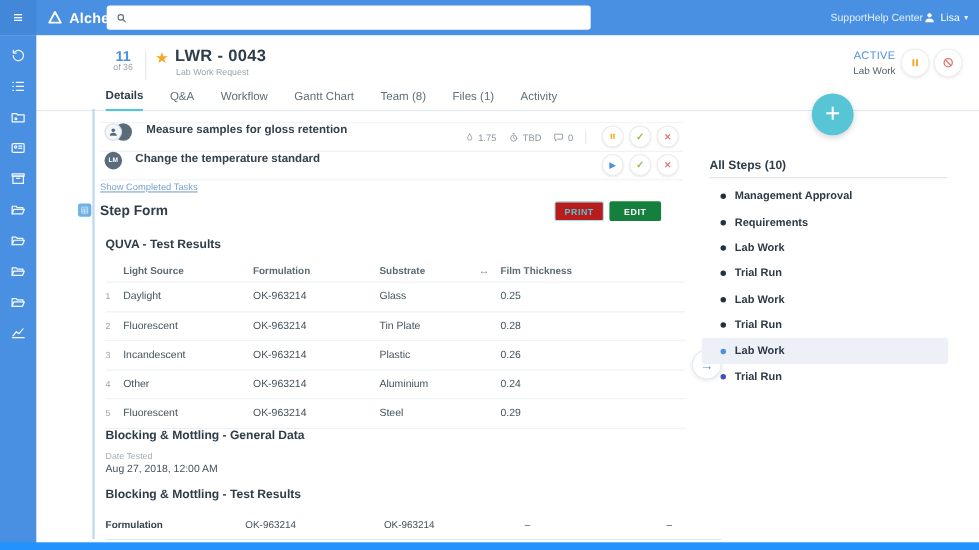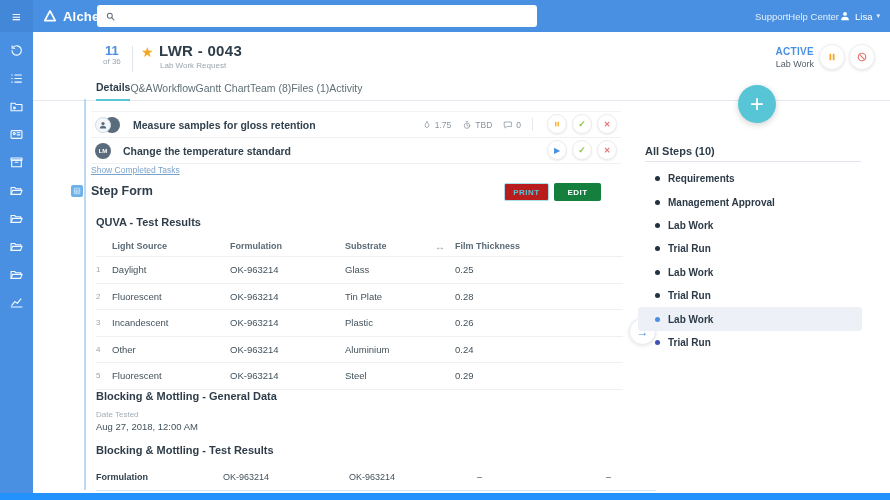--- a/index.html
+++ b/index.html
@@ -25,33 +25,33 @@
   
   .main{position:absolute;left:33px;top:32px;width:857px;height:461px;background:#fff;}
   .doc-index{position:absolute;left:70px;top:12px;text-align:center;}
   .doc-index .num{color:#4a90e2;font-size:13px;font-weight:bold;line-height:13px;}
   .doc-index .of{color:#9aa5ad;font-size:8px;}
   .head-divider{position:absolute;left:99px;top:14px;height:26px;border-left:1px solid #dfe5ea;}
   .fav-star{position:absolute;left:108px;top:12px;color:#f5a623;font-size:14px;cursor:pointer;}
   .doc-title{position:absolute;left:126px;top:10px;font-size:15px;font-weight:bold;color:#2e3d49;letter-spacing:.3px;}
   .doc-subtitle{position:absolute;left:127px;top:29px;font-size:8px;color:#9aa5ad;}
   .status-wrap{position:absolute;right:76px;top:14px;text-align:right;}
-  .status-main{color:#4a90e2;font-size:10px;font-weight:bold;letter-spacing:.3px;}
+  .status-main{color:#4a90e2;font-size:10px;font-weight:normal;letter-spacing:.3px;}
   .status-sub{color:#54616b;font-size:9px;margin-top:2px;}
   .circle-btn{position:absolute;width:26px;height:26px;border-radius:50%;background:#fff;border:1px solid #efefef;box-shadow:0 1px 3px rgba(0,0,0,.10);display:flex;align-items:center;justify-content:center;cursor:pointer;box-sizing:border-box;}
   .circle-btn svg{width:12px;height:12px;}
   
-  .tabs{position:absolute;left:0;top:48px;width:857px;height:21px;border-bottom:1px solid #e3e9ee;display:flex;align-items:flex-end;padding-left:63px;box-sizing:border-box;}
+  .tabs{position:absolute;left:0;top:48px;width:857px;height:21px;border-bottom:1px solid #e3e9ee;display:flex;align-items:flex-end;padding-left:63px;gap:24px;box-sizing:border-box;}
   .tab{font-size:10.5px;color:#5f7077;padding-bottom:6px;cursor:pointer;white-space:nowrap;}
   .tab.active{color:#2e3d49;font-weight:bold;border-bottom:2px solid #57c5d5;margin-bottom:-1px;}
   .fab{position:absolute;left:705px;top:53px;width:38px;height:38px;border-radius:50%;background:#57c5d5;color:#fff;font-size:24px;font-weight:300;display:flex;align-items:center;justify-content:center;box-shadow:0 2px 6px rgba(0,0,0,.18);cursor:pointer;z-index:20;}
   .vline{position:absolute;left:51px;top:67px;width:2px;height:391px;background:#bcd9f4;}
   
   .tasks{position:absolute;left:58px;top:79px;width:530px;}
-  .task-row{position:relative;height:25px;border-bottom:1px solid #eef2f5;display:flex;align-items:center;}
+  .task-row{position:relative;height:25px;border-bottom:1px solid #eef2f5;display:flex;align-items:flex-start;}
   .task-row:first-child{border-top:1px solid #f1f4f7;}
   .avatar-wrap{position:relative;width:26px;height:16px;margin-left:4px;}
   .av-dark{position:absolute;left:9px;top:0;width:16px;height:16px;border-radius:50%;background:#5a6b7b;}
   .av-person{position:absolute;left:0;top:0;width:16px;height:16px;border-radius:50%;background:#f4f7f9;border:1px solid #d4dde3;box-sizing:border-box;display:flex;align-items:center;justify-content:center;}
   .av-person svg{width:10px;height:10px;fill:#5a6b7b;}
   .av-initials{width:16px;height:16px;margin-left:4px;border-radius:50%;background:#5a6b7b;color:#fff;font-size:6px;font-weight:bold;display:flex;align-items:center;justify-content:center;}
   .task-title{margin-left:12px;font-size:10.5px;font-weight:bold;color:#32424e;}
   .task-meta{position:absolute;right:100px;top:0;height:25px;display:flex;align-items:center;gap:11px;color:#8a959f;font-size:8.5px;}
   .meta-item{display:flex;align-items:center;gap:3px;}
   .meta-item svg{width:10px;height:10px;stroke:#8a959f;fill:none;stroke-width:1.2;stroke-linecap:round;stroke-linejoin:round;}
@@ -377,28 +377,28 @@
     <span class="lbl">Formulation</span>
     <span class="bm-v0">OK-963214</span>
     <span class="bm-v1">OK-963214</span>
     <span class="bm-v2">–</span>
     <span class="bm-v3">–</span>
   </div>
 
   <div class="steps-title">All Steps (10)</div>
   <div class="steps-divider"></div>
   <div class="steps-list" id="steps-list">
+      <div class="step-item bold">
+        <span class="bullet"></span>
+        <span class="lab">Management Approval</span>
+      </div>
       <div class="step-item">
         <span class="bullet"></span>
         <span class="lab">Requirements</span>
       </div>
-      <div class="step-item bold">
-        <span class="bullet"></span>
-        <span class="lab">Management Approval</span>
-      </div>
       <div class="step-item">
         <span class="bullet"></span>
         <span class="lab">Lab Work</span>
       </div>
       <div class="step-item">
         <span class="bullet"></span>
         <span class="lab">Trial Run</span>
       </div>
       <div class="step-item">
         <span class="bullet"></span>

